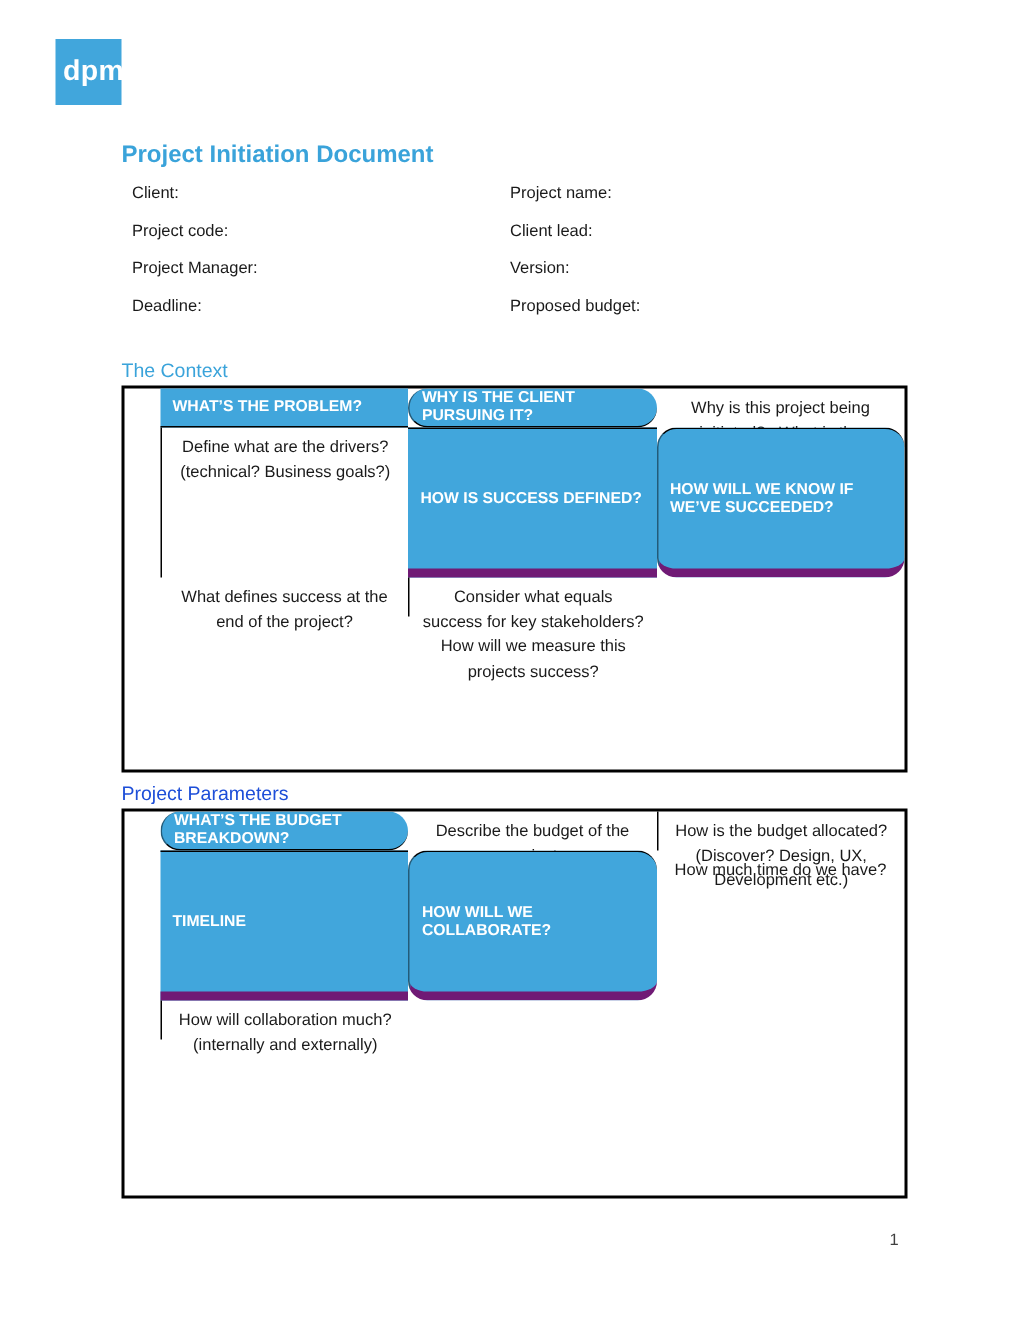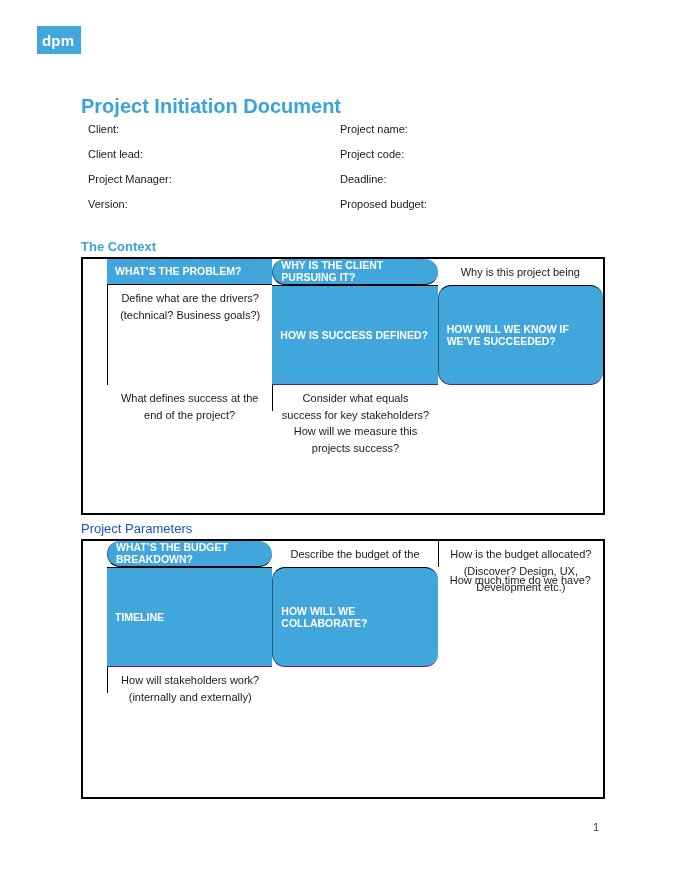--- a/index.html
+++ b/index.html
@@ -1,78 +1,78 @@
 <!DOCTYPE html>
 <html><head>
 <meta charset="utf-8">
 <style>
   html,body{margin:0;padding:0;}
   body{
     width:679px;height:879px;background:#ffffff;position:relative;
     font-family:"Liberation Sans", sans-serif;color:#1a1a1a;overflow:hidden;
   }
   .logo{
-    position:absolute;left:37px;top:26px;width:44px;height:28px;
-    background:#41a6dc;color:#ffffff;font-size:15px;font-weight:bold;
+    position:absolute;left:37px;top:26px;width:44px;height:44px;
+    background:#41a6dc;color:#ffffff;font-size:19px;font-weight:bold;
     display:flex;align-items:center;padding-left:5px;box-sizing:border-box;
     letter-spacing:0.2px;
   }
   .title{
     position:absolute;left:81px;top:95px;margin:0;
-    font-size:20px;font-weight:bold;color:#3aa3da;
+    font-size:16px;font-weight:bold;color:#3aa3da;
   }
   .fields{
     position:absolute;left:88px;top:116px;
     display:grid;grid-template-columns:252px 260px;grid-auto-rows:25px;
     font-size:11px;
   }
   .field{display:flex;align-items:center;}
   .section-heading{
     position:absolute;left:81px;margin:0;font-size:13px;
   }
-  .section-heading.context{top:239px;font-weight:bold;color:#3aa3da;}
+  .section-heading.context{top:239px;font-weight:normal;color:#3aa3da;}
   .section-heading.parameters{top:521px;font-weight:normal;color:#1d4ed8;}
   .pid-table{
     position:absolute;left:81px;width:524px;box-sizing:border-box;
     border:2px solid #000000;background:#ffffff;
     display:grid;grid-template-columns:1fr 1fr 1fr;padding-left:24px;
   }
   .pid-table.context{top:257px;grid-template-rows:26px 100px 26px 102px;}
   .pid-table.parameters{top:539px;grid-template-rows:26px 100px 26px 104px;}
   .th{
     background:#41a6dc;color:#ffffff;font-size:10.5px;font-weight:bold;
     display:flex;align-items:center;padding:0 8px 1px 8px;box-sizing:border-box;
   }
   .th.r1{border-bottom:1px solid #000000;}
-  .th.r2{border-top:1px solid #000000;border-bottom:1px solid #701a75;}
+  .th.r2{border-top:1px solid #000000;border-bottom:6px solid #701a75;}
   .th.c2{border-left:1px solid rgba(0,0,0,0.45);border-radius:13px;}
   .td{
     font-size:11px;line-height:1.5;padding:5px 8px;box-sizing:border-box;
     white-space:pre-wrap;color:#1a1a1a;text-align:center;
   }
   .td.c2{border-left:1px solid #000000;}
   .page-number{
     position:absolute;left:593px;top:821px;font-size:11px;color:#404040;
   }
 </style>
 </head>
 <body>
 
 <div class="logo">dpm</div>
 
 <h1 class="title">Project Initiation Document</h1>
 
 <div class="fields">
   <div class="field">Client:</div>
   <div class="field">Project name:</div>
+  <div class="field">Project code:</div>
   <div class="field">Client lead:</div>
-  <div class="field">Project code:</div>
   <div class="field">Project Manager:</div>
+  <div class="field">Version:</div>
   <div class="field">Deadline:</div>
-  <div class="field">Version:</div>
   <div class="field">Proposed budget:</div>
 </div>
 
 <h2 class="section-heading context">The Context</h2>
 
 <div class="pid-table context">
   <div class="th r1 c1">WHAT’S THE PROBLEM?</div>
   <div class="th r1 c2">WHY IS THE CLIENT PURSUING IT?</div>
   <div class="td c1">Why is this project being initiated?   What is the challenge the client is facing?</div>
   <div class="td c2">Define what are the drivers? (technical? Business goals?)</div>
@@ -84,16 +84,16 @@
 
 <h2 class="section-heading parameters">Project Parameters</h2>
 
 <div class="pid-table parameters">
   <div class="th r1 c2">WHAT’S THE BUDGET BREAKDOWN?</div>
   <div class="td c1">Describe the budget of the project</div>
   <div class="td c2">How is the budget allocated? (Discover? Design, UX, Development etc.)</div>
   <div class="th r2 c1">TIMELINE</div>
   <div class="th r2 c2">HOW WILL WE COLLABORATE?</div>
   <div class="td c1">How much time do we have?</div>
-  <div class="td c2">How will stakeholders work? (internally and externally)</div>
+  <div class="td c2">How will collaboration much? (internally and externally)</div>
 </div>
 
 <div class="page-number">1</div>
 
 </body></html>

